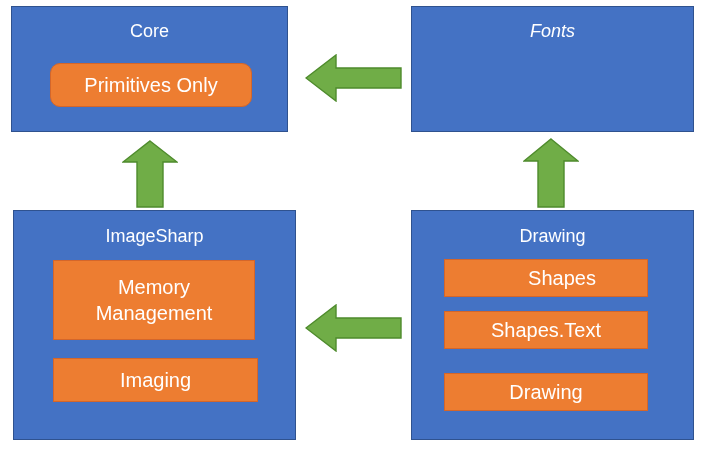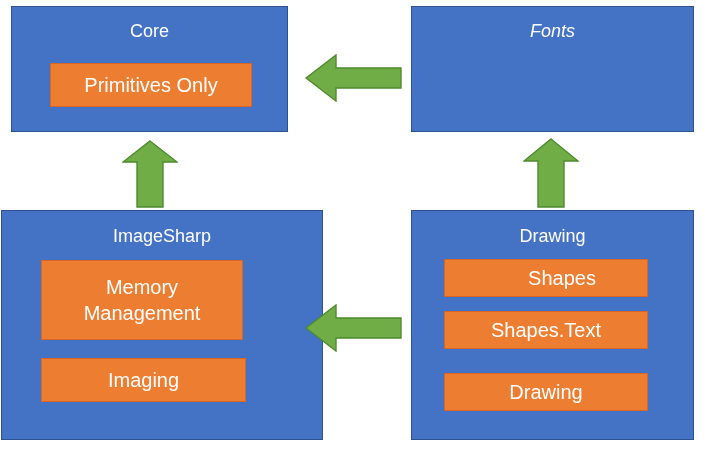--- a/index.html
+++ b/index.html
@@ -64,28 +64,28 @@
     height: 100%;
   }
 </style>
 </head>
 <body>
 
 <div id="canvas">
 
   <div class="group-box" style="left:11px; top:6px; width:277px; height:126px;">
     <div class="group-title" style="top:12px;">Core</div>
-    <div class="sub-box" style="left:38px; top:56px; width:202px; height:44px;">Primitives Only</div>
+    <div class="sub-box" style="left:38px; top:56px; width:202px; height:44px;border-radius:10px;">Primitives Only</div>
   </div>
 
   <div class="group-box" style="left:411px; top:6px; width:283px; height:126px;font-style:italic;">
     <div class="group-title" style="top:12px;">Fonts</div>
   </div>
 
-  <div class="group-box" style="left:1px; top:210px; width:322px; height:230px;">
+  <div class="group-box" style="left:13px; top:210px; width:283px; height:230px;">
     <div class="group-title" style="top:13px;">ImageSharp</div>
     <div class="sub-box two-line" style="left:39px; top:49px; width:202px; height:80px; white-space:pre-line;">Memory
 Management</div>
     <div class="sub-box" style="left:39px; top:147px; width:205px; height:44px;">Imaging</div>
   </div>
 
   <div class="group-box" style="left:411px; top:210px; width:283px; height:230px;">
     <div class="group-title" style="top:13px;">Drawing</div>
     <div class="sub-box" style="left:32px; top:48px; width:204px; height:38px;padding-left:32px;">Shapes</div>
     <div class="sub-box" style="left:32px; top:100px; width:204px; height:38px;">Shapes.Text</div>

